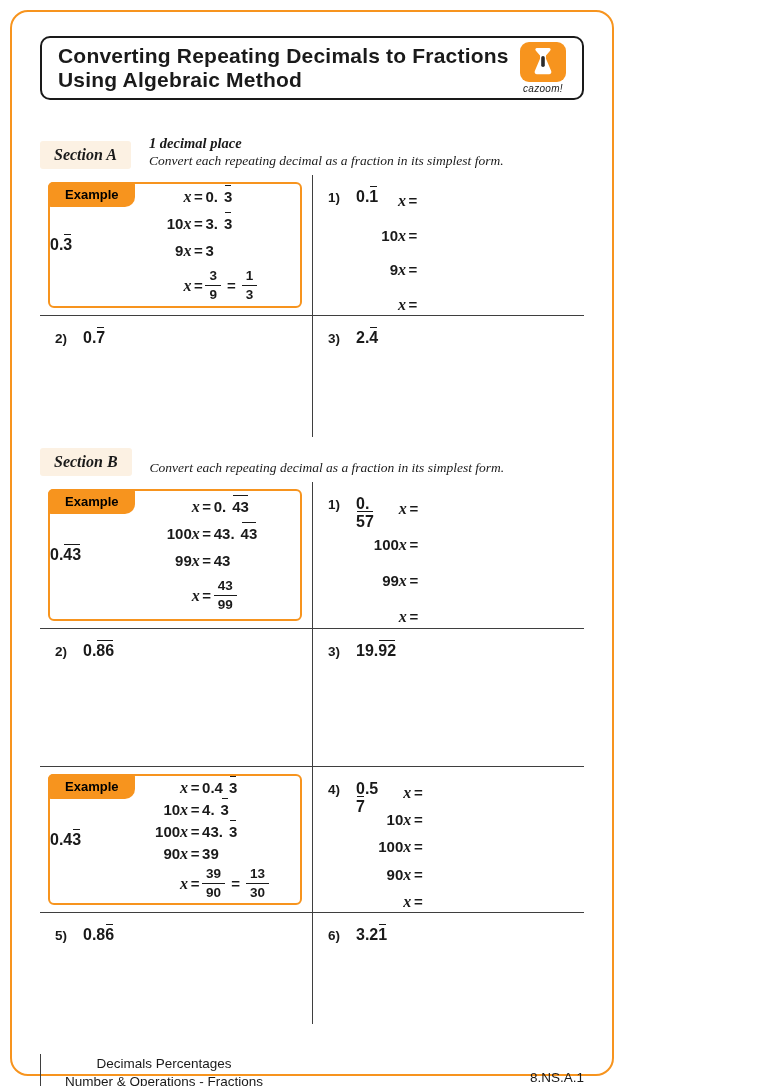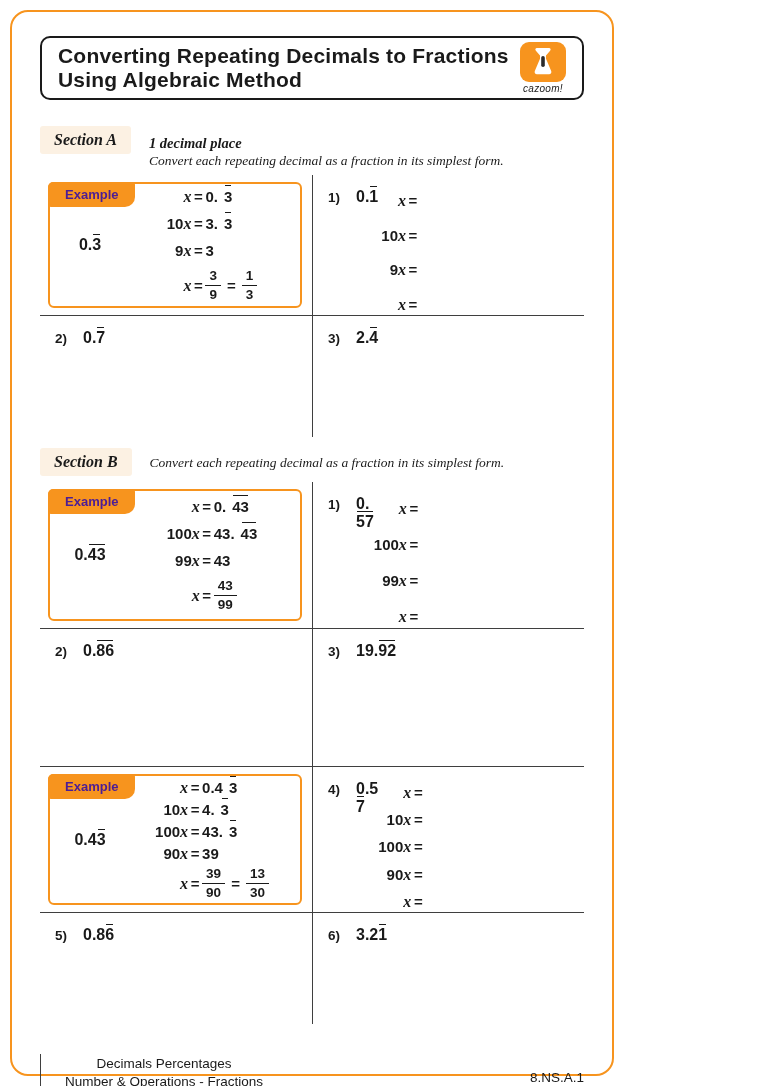--- a/index.html
+++ b/index.html
@@ -22,21 +22,21 @@
   
   .header-box{
     border:2.5px solid var(--ink);border-radius:10px;
     padding:4px 10px 4px 16px;display:flex;align-items:center;justify-content:space-between;
   }
   .title{font-size:21px;font-weight:bold;line-height:1.15;letter-spacing:.2px;}
   .logo{display:flex;flex-direction:column;align-items:center;margin-right:6px;}
   .logo-text{font-size:10px;font-weight:normal;font-style:italic;margin-top:1px;letter-spacing:.3px;}
 
   
-  .section-head{display:flex;align-items:center;gap:18px;margin-top:11px;margin-bottom:6px;}
+  .section-head{display:flex;align-items:flex-end;gap:18px;margin-top:11px;margin-bottom:6px;}
   .section-label{
     background:var(--label_bg);font-family:"Liberation Serif", serif;font-style:italic;font-weight:bold;
     font-size:16px;padding:5px 14px;border-radius:3px;white-space:nowrap;
   }
   .section-desc{font-family:"Liberation Serif", serif;font-size:13.5px;line-height:17px;padding-top:1px;}
   .section-heading{font-weight:bold;font-style:italic;font-size:14.5px;margin-top:23px;}
   .section-instruction{font-style:italic;}
 
   
   .grid{display:flex;flex-direction:column;}
@@ -46,25 +46,25 @@
   .cell.right{border-left:1px solid var(--line);}
   .rA1{height:140px}.rA2{height:122px}
   .rB1{height:146px}.rB2{height:138px}.rB3{height:146px}.rB4{height:112px}
 
   
   .example-box{
     position:relative;border:2px solid var(--accent);border-radius:6px;
     margin:7px 10px 7px 8px;height:calc(100% - 14px);display:flex;
   }
   .example-tab{
-    position:absolute;top:-2px;left:-2px;background:var(--accent);color:#4c1d95;
+    position:absolute;top:-2px;left:-2px;background:var(--accent);color:#000000;
     font-weight:bold;font-size:13px;padding:5px 17px;border-radius:5px 3px 10px 3px;
   }
   .example-body{display:flex;width:100%;align-items:center;}
-  .given{width:32%;text-align:center;font-weight:bold;font-size:16px;}
+  .given{width:32%;font-weight:bold;font-size:16px;}
   .eqs{
     flex:1;display:grid;grid-template-columns:auto 14px auto;
     justify-content:center;align-items:center;font-weight:bold;font-size:15px;line-height:19px;
     padding-right:6px;
   }
   .gap-md{row-gap:8px}.gap-sm{row-gap:3px}.gap-lg{row-gap:13px}.gap-p{row-gap:7px}
   .lhs{justify-self:end;white-space:nowrap;}
   .eqsign{justify-self:center;text-align:center;}
   .rhs{justify-self:start;white-space:nowrap;display:flex;align-items:center;gap:6px;}
   .mvar{font-family:"Liberation Serif", serif;font-style:italic;font-weight:bold;font-size:16px;}

